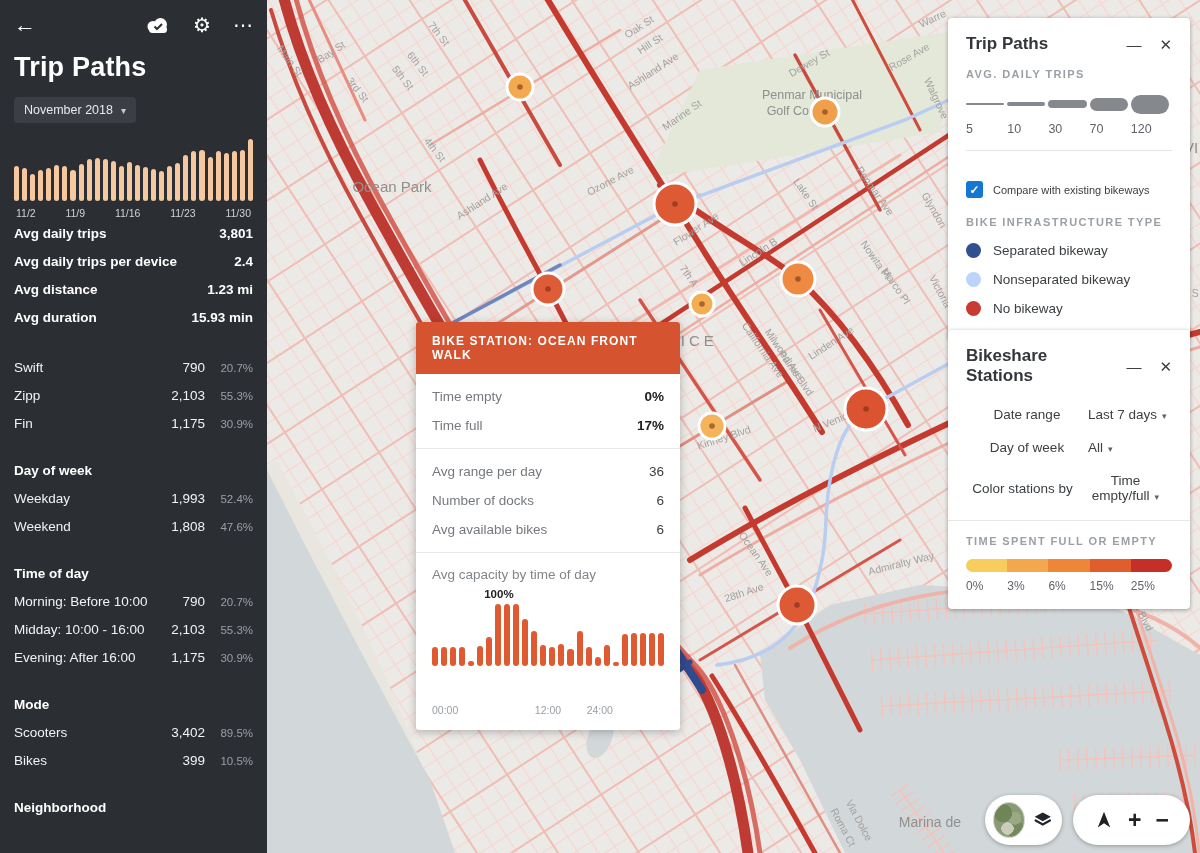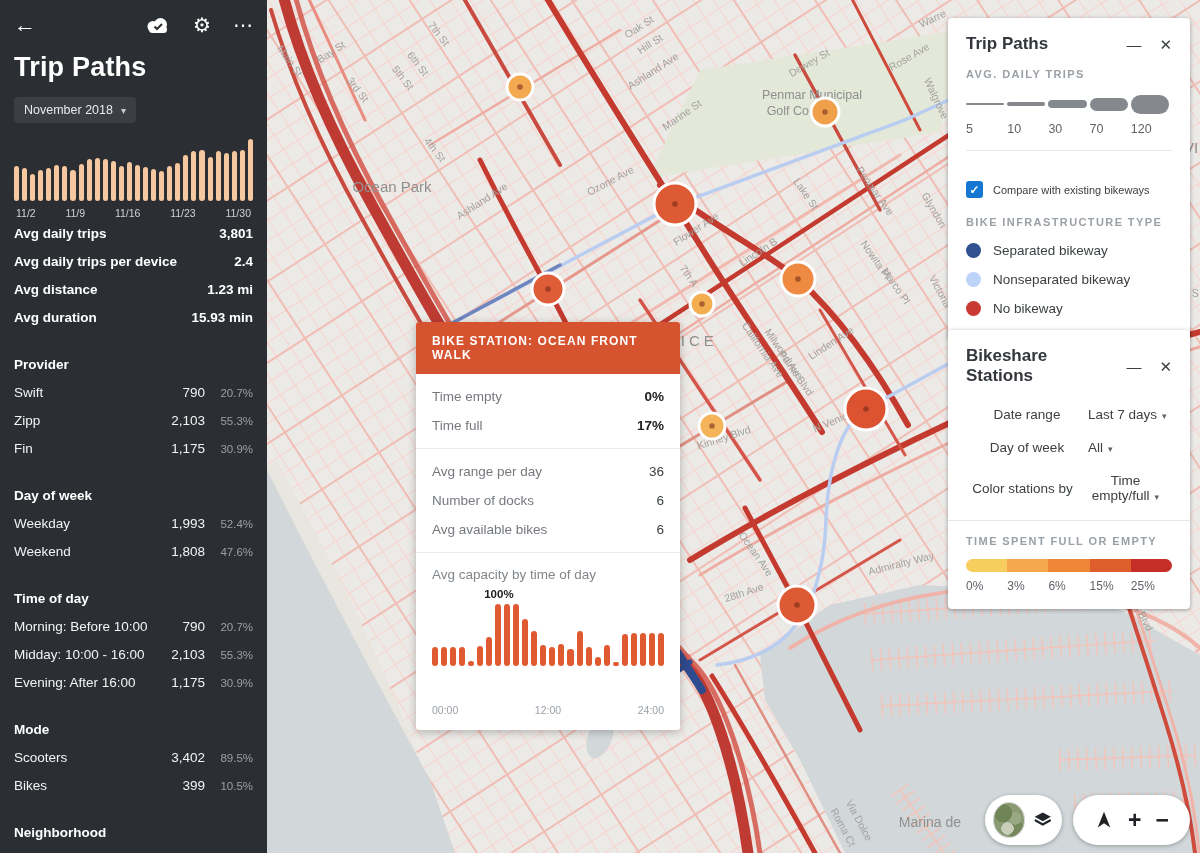--- a/index.html
+++ b/index.html
@@ -75,21 +75,21 @@
   .prow.bold .pv { font-weight:700; color:#202124; }
   .pdiv { height:1px; background:#e9eaec; margin:8px -16px; }
   .pchart-title { font-size:13.5px; color:#80868b; padding:6px 0 2px; }
   .pchart-wrap { position:relative; margin-top:20px;text-align:center; }
   .pchart { display:flex; align-items:flex-end; gap:3px; height:62px; }
   .pchart .bar { flex:1; background:#df5a31; border-radius:3px; min-height:3px; }
   .pann { position:absolute; font-size:11.5px; font-weight:700; color:#202124; transform:translateX(-50%); }
   .pxlabels { display:flex; font-size:10.5px; color:#9aa0a6; margin-top:6px; }
   .pxlabels span { flex:1;margin-top:32px; }
   .pxlabels span:nth-child(2){ text-align:center; }
-  .pxlabels span:nth-child(3){ text-align:right; }
+  .pxlabels span:nth-child(3){ text-align:left; }
 
   
   .ctl { position:absolute; bottom:8px; height:50px; background:#fff; border-radius:25px; box-shadow:0 1px 4px rgba(0,0,0,.3); display:flex; align-items:center; z-index:30; }
   .ctl-left { left:985px; width:77px; padding:0 8px; gap:7px; }
   .sat-thumb { width:36px; height:36px; border-radius:50%; border:1px solid #d8d8d8; cursor:pointer;
     background:
       radial-gradient(circle at 30% 30%, #6f8457 0 28%, transparent 29%),
       radial-gradient(circle at 70% 45%, #9aa884 0 22%, transparent 23%),
       radial-gradient(circle at 45% 75%, #c9cdb9 0 20%, transparent 21%),
       radial-gradient(circle at 75% 80%, #75895c 0 24%, transparent 25%),
@@ -1002,21 +1002,20 @@
           <span class="sl">Avg distance</span>
           <span class="sv">1.23 mi</span>
         </div>
         <div class="srow">
           <span class="sl">Avg duration</span>
           <span class="sv">15.93 min</span>
         </div>
       </div>
     <div id="sections">
         <div class="sec">
-          <div class="sec-title">Provider</div>
           <div class="row">
             <span class="rl">Swift</span>
             <span class="rv">790</span>
             <span class="rp">20.7%</span>
           </div>
           <div class="row">
             <span class="rl">Zipp</span>
             <span class="rv">2,103</span>
             <span class="rp">55.3%</span>
           </div>

